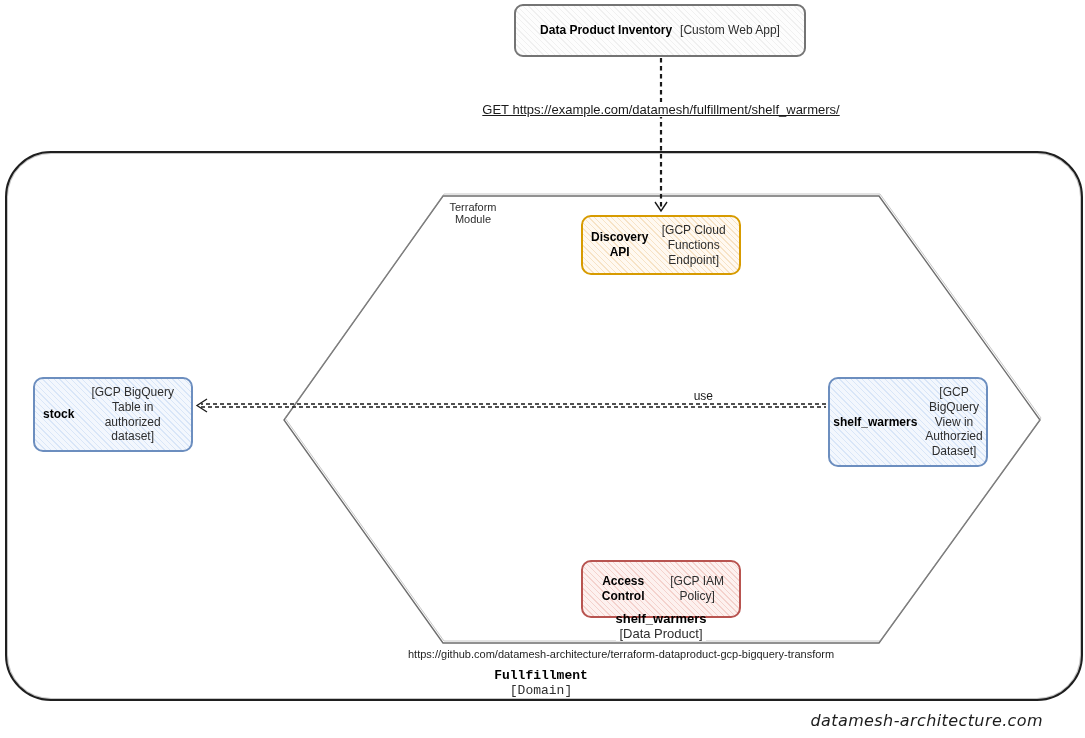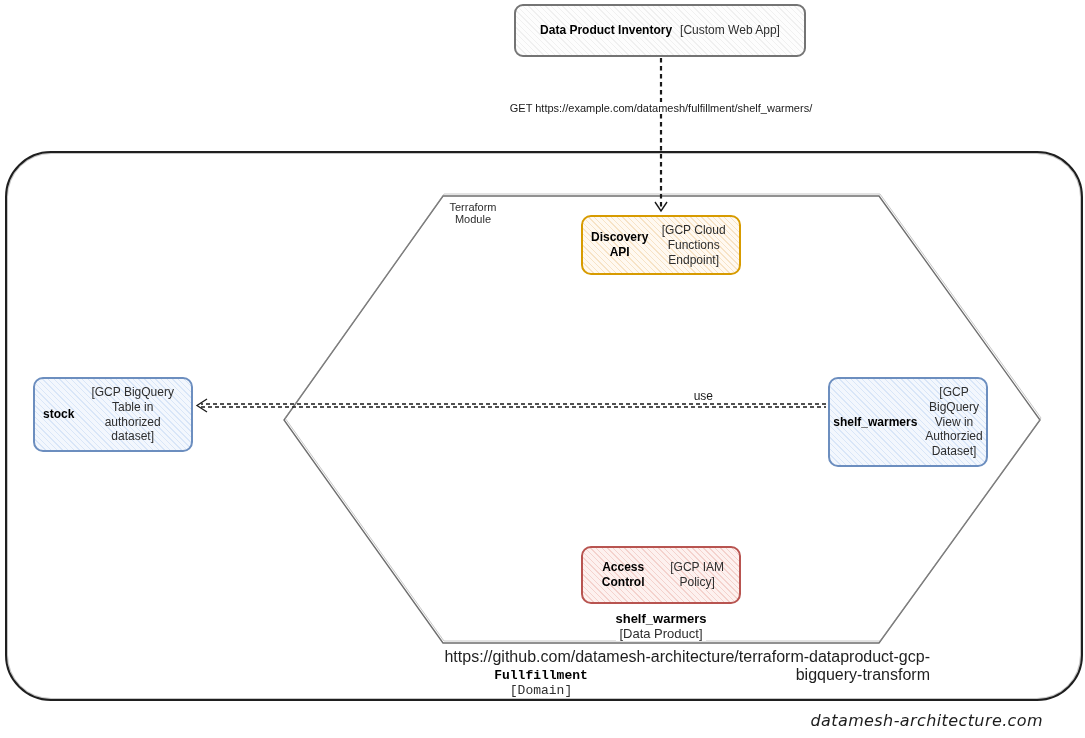--- a/index.html
+++ b/index.html
@@ -67,33 +67,34 @@
     left: 33px; top: 377px;
     border: 2px solid #6c8ebf;
     background: repeating-linear-gradient(45deg, #f3f7fd 0 3px, #d9e6f8 3px 4px);
   }
   .node-blue-right {
     left: 828px; top: 377px;
     border: 2px solid #6c8ebf;
     background: repeating-linear-gradient(45deg, #f3f7fd 0 3px, #d9e6f8 3px 4px);
   }
   .node-red {
-    left: 581px; top: 546px;
+    left: 581px; top: 560px;
     border: 2px solid #b85450;
     background: repeating-linear-gradient(45deg, #fdf1ef 0 3px, #f4d2cd 3px 4px);
   }
 
   
   .lbl { position: absolute; z-index: 4; color: #1a1a1a; }
 
   .lbl-get {
     left: 341px; top: 102px;
     width: 640px;
     text-align: center;
-    font-size: 11px;
+    font-size: 13px;
+    text-decoration: underline;
   }
   .lbl-get span { background: #fff; padding: 0 3px; }
 
   .lbl-terraform {
     left: 433px; top: 202px;
     width: 80px;
     text-align: center;
     font-size: 11px;
     color: #2d2d2d;
     line-height: 1.05;
@@ -114,22 +115,22 @@
     font-size: 13px;
     line-height: 1.18;
   }
   .lbl-product .title { font-weight: bold; color: #000; }
   .lbl-product .subtitle { color: #2e2e2e; }
   .lbl-product .subtitle span { background: #fff; padding: 0 3px; }
 
   .lbl-repo {
     left: 408px; top: 648px;
     width: 522px;
-    text-align: right;
-    font-size: 16px;
+    text-align: left;
+    font-size: 11px;
     color: #1f1f1f;
   }
 
   .lbl-domain {
     left: 441px; top: 668px;
     width: 200px;
     text-align: center;
     font-size: 13px;
     line-height: 1.18;
     font-family: Liberation Mono, monospace;

